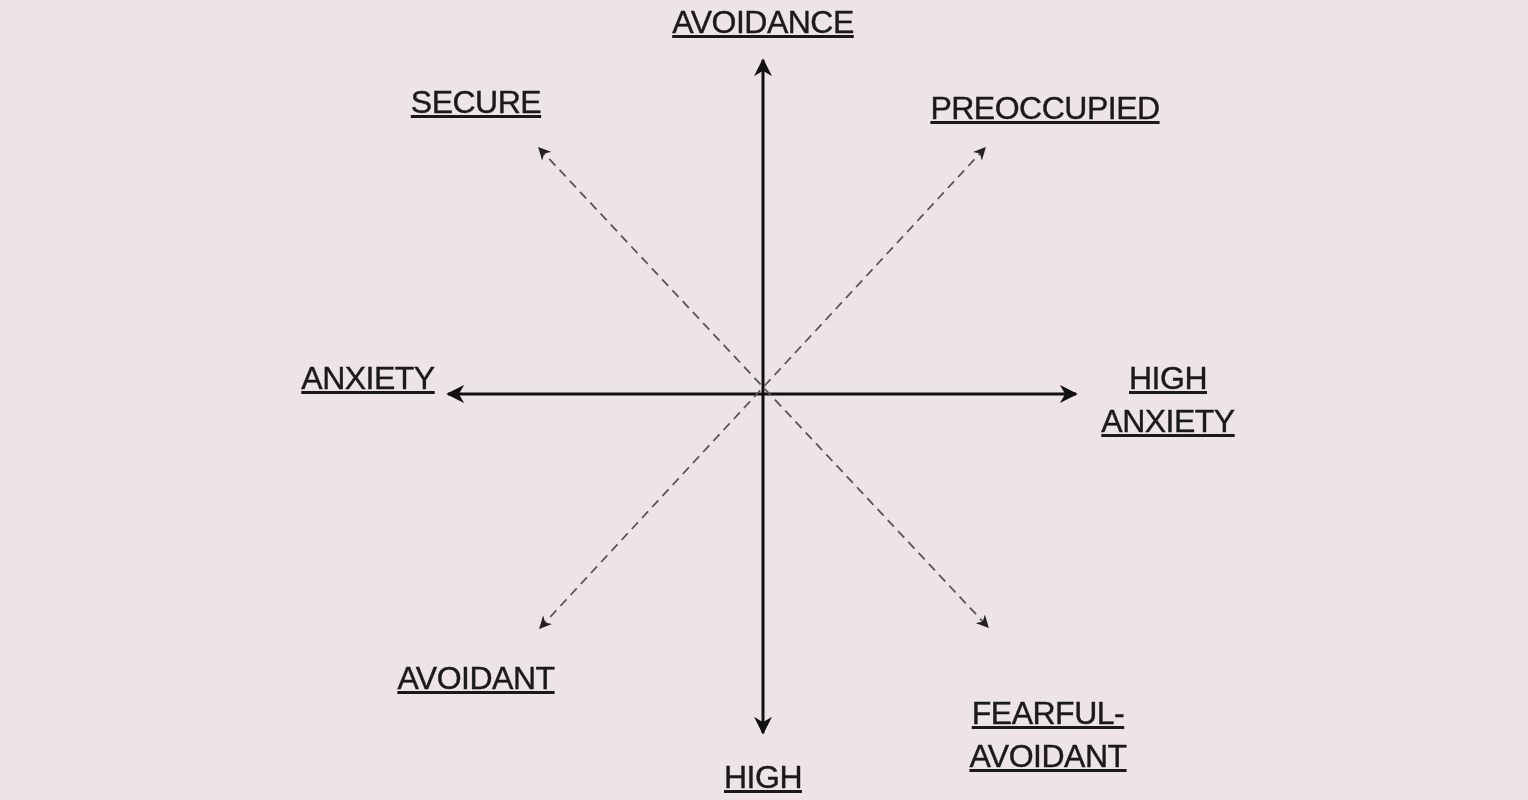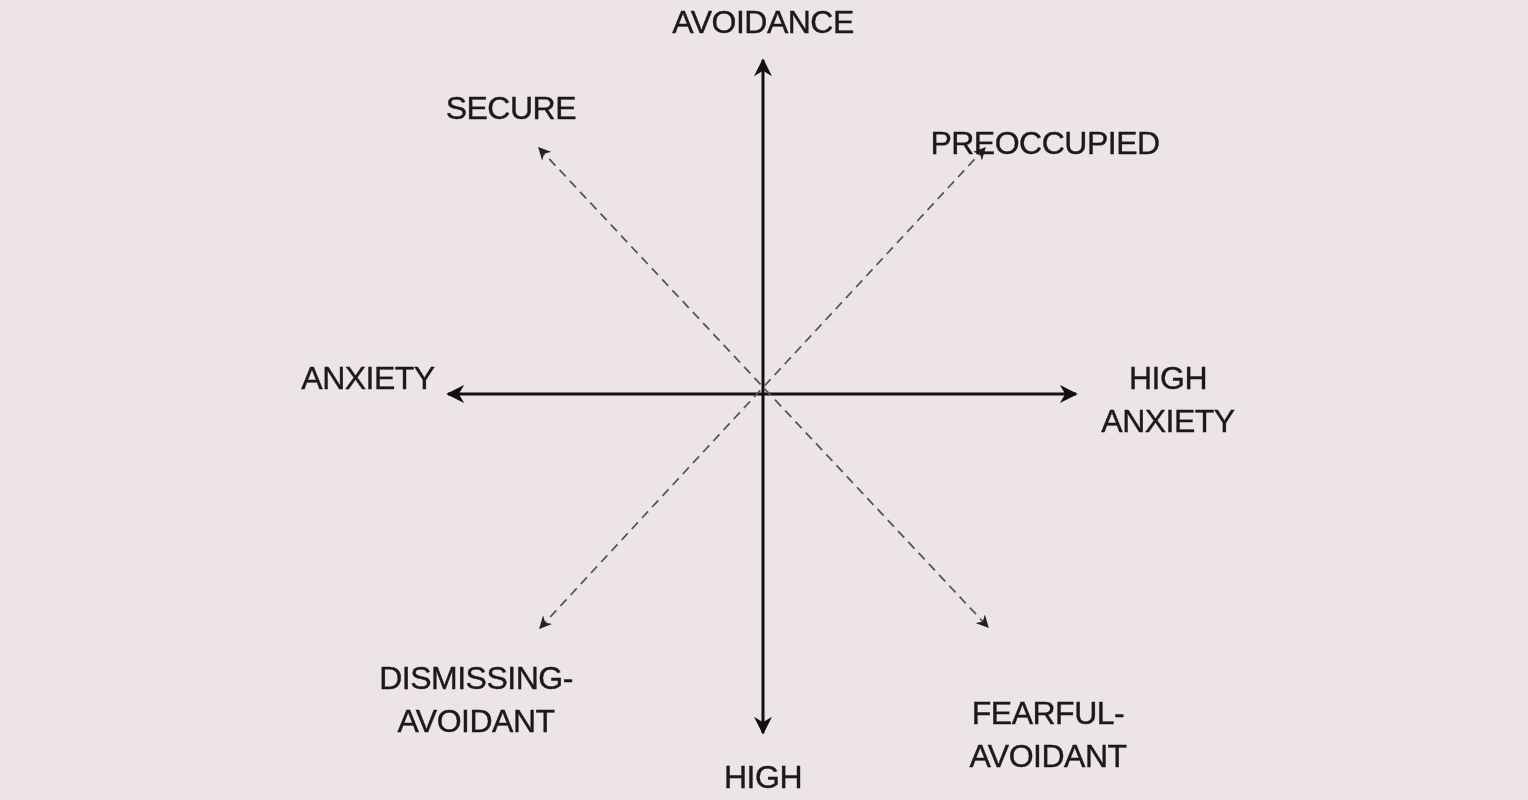--- a/index.html
+++ b/index.html
@@ -12,20 +12,21 @@
   svg.lines { position: absolute; left: 0; top: 0; }
   .label {
     position: absolute;
     color: #1a1a1a;
     font-size: 32px;
     font-weight: 400;
     line-height: 43px;
     text-align: center;
     white-space: nowrap;
     letter-spacing: -0.5px;
+    text-decoration: underline;
     -webkit-text-stroke: 0.4px #1a1a1a;
   }
 </style>
 </head>
 <body>
 
 <div class="canvas">
 
   <svg class="lines" width="1528" height="800" viewBox="0 0 1528 800">
     <defs>
@@ -43,39 +44,38 @@
 
     <line x1="539" y1="148" x2="988" y2="627" stroke="#555555" stroke-width="1.8" stroke-dasharray="9,6" marker-start="url(#ahd)" marker-end="url(#ahd)"></line>
 
     <line x1="540" y1="628" x2="985" y2="148" stroke="#555555" stroke-width="1.8" stroke-dasharray="9,6" marker-start="url(#ahd)" marker-end="url(#ahd)"></line>
   </svg>
 
   <div class="label" style="left:663px; top:1px; width:200px;">
     <span>AVOIDANCE</span>
   </div>
 
-  <div class="label" style="left:376px; top:87px; width:200px;text-align:right;">
+  <div class="label" style="left:376px; top:81px; width:200px;">
     <span>SECURE</span>
   </div>
 
-  <div class="label" style="left:905px; top:87px; width:280px;margin-top:35px;">
+  <div class="label" style="left:905px; top:87px; width:280px;">
     <span>PREOCCUPIED</span>
   </div>
 
   <div class="label" style="left:288px; top:357px; width:160px;">
     <div>ANXIETY</div>
   </div>
 
   <div class="label" style="left:1088px; top:357px; width:160px;">
     <div>HIGH</div>
     <div>ANXIETY</div>
   </div>
 
   <div class="label" style="left:356px; top:657px; width:240px;">
-    <div>DISMISSING-</div>
     <div>AVOIDANT</div>
   </div>
 
   <div class="label" style="left:938px; top:657px; width:220px;margin-top:35px;">
     <div>FEARFUL-</div>
     <div>AVOIDANT</div>
   </div>
 
   <div class="label" style="left:663px; top:756px; width:200px;">
     <span>HIGH</span>

